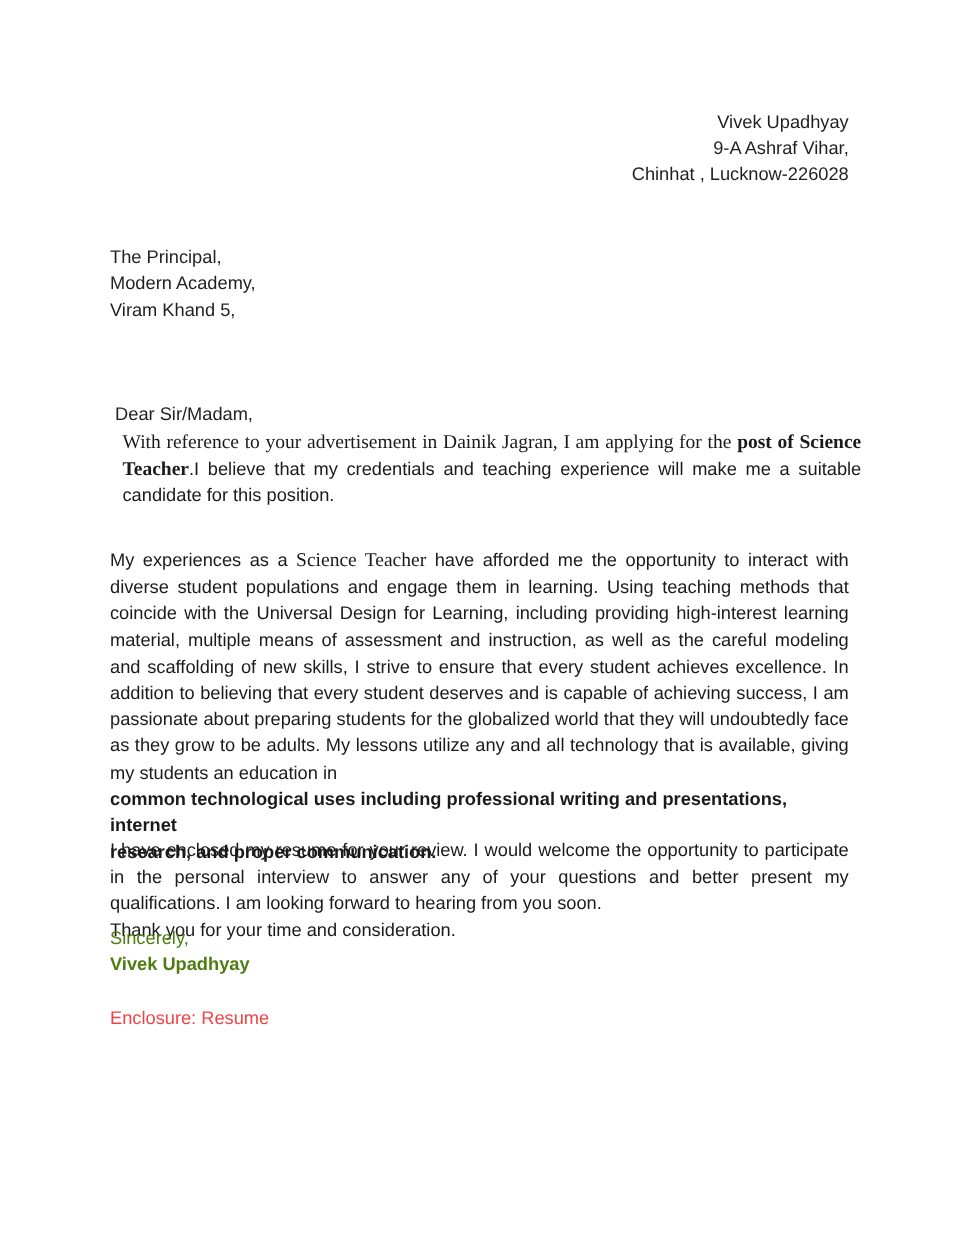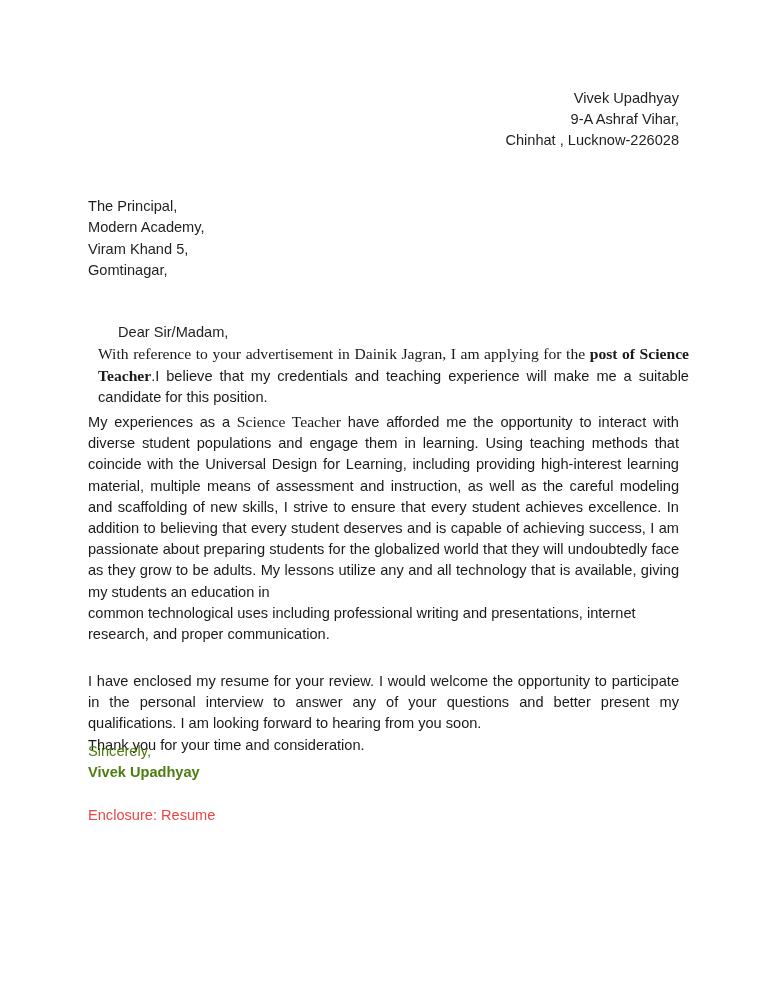--- a/index.html
+++ b/index.html
@@ -70,21 +70,20 @@
 
   .salutation {
     position: absolute;
     left: 0;
     top: 322px;
     width: 591px;
     font-size: 14.6px;
     line-height: 21px;
     white-space: pre;
     color: #1f1f1f;
-    margin-left: 26px;
   }
 
   .para-intro {
     position: absolute;
     left: 10px;
     top: 343px;
     width: 591px;
     font-size: 14.6px;
     line-height: 21.2px;
     text-align: justify;
@@ -97,31 +96,32 @@
   }
   .serif-bold {
     font-family: "Liberation Serif", serif;
     font-size: 1.07em;
     font-weight: bold;
   }
 
   .para-body {
     position: absolute;
     left: 0;
-    top: 411px;
+    top: 438px;
     width: 591px;
     font-size: 14.6px;
     line-height: 21.2px;
     text-align: justify;
     text-justify: inter-word;
     color: #1a1a1a;
   }
   .para-body .tail {
     text-align: left;
     display: block;
+    font-weight: bold;
   }
 
   .para-closing {
     position: absolute;
     left: 0;
     top: 635px;
     width: 591px;
     font-size: 14.6px;
     line-height: 21.2px;
     text-align: justify;
@@ -166,21 +166,20 @@
     <div class="sender-block">
       <span class="sender-line">Vivek Upadhyay</span>
       <span class="sender-line">9-A Ashraf Vihar,</span>
       <span class="sender-line">Chinhat , Lucknow-226028</span>
     </div>
 
     <div class="recipient-block">
       <span class="recipient-line">The Principal,</span>
       <span class="recipient-line">Modern Academy,</span>
       <span class="recipient-line">Viram Khand 5,</span>
-      <span class="recipient-line">Gomtinagar,</span>
     </div>
 
     <div class="salutation"> Dear Sir/Madam,</div>
 
     <div class="para-intro"><span class="serif">With reference to your advertisement in Dainik Jagran, I am applying for the </span><span class="serif-bold">post of Science Teacher</span><span>.I believe that my credentials and teaching experience will make me a suitable candidate for this position.</span></div>
 
     <div class="para-body"><span>My experiences as a </span><span class="serif">Science Teacher</span><span> have afforded me the opportunity to interact with diverse student populations and engage them in learning. Using teaching methods that coincide with the Universal Design for Learning, including providing high-interest learning material, multiple means of assessment and instruction, as well as the careful modeling and scaffolding of new skills, I strive to ensure that every student achieves excellence. In addition to believing that every student deserves and is capable of achieving success, I am passionate about preparing students for the globalized world that they will undoubtedly face as they grow to be adults. My lessons utilize any and all technology that is available, giving my students an education in</span><span class="tail">common technological uses including professional writing and presentations, internet</span><span class="tail">research, and proper communication.</span></div>
 
     <div class="para-closing"><span>I have enclosed my resume for your review. I would welcome the opportunity to participate in the personal interview to answer any of your questions and better present my qualifications. I am looking forward to hearing from you soon.</span><span class="tail">Thank you for your time and consideration.</span></div>
 

